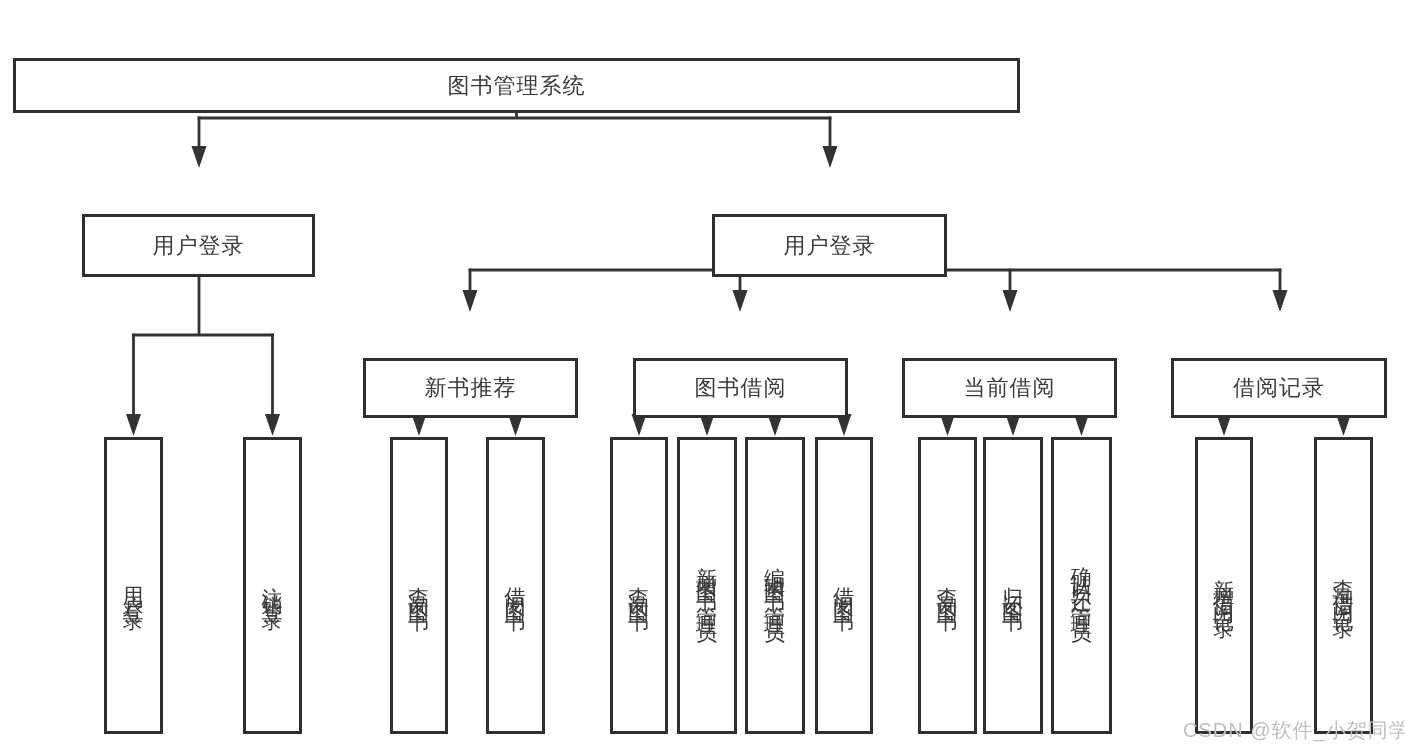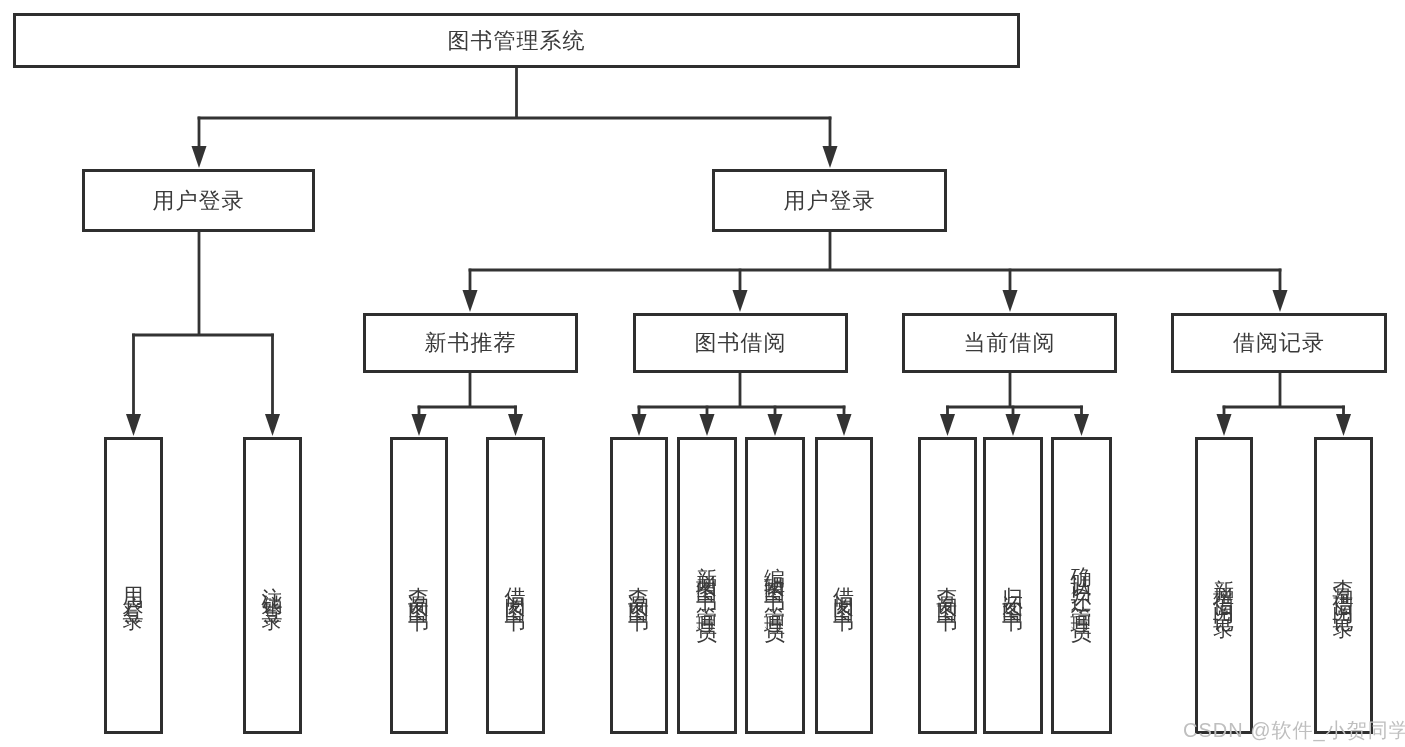--- a/index.html
+++ b/index.html
@@ -26,21 +26,21 @@
   .node {
     position: absolute;
     box-sizing: border-box;
     border: 3px solid #2f2f2f;
     background: #ffffff;
     display: flex;
     align-items: center;
     justify-content: center;
     color: #3a3a3a;
   }
-  .h-node { font-size: 22px; letter-spacing: 1px; white-space: nowrap; }
+  .h-node { font-size: 22px; letter-spacing: 1px; white-space: nowrap; margin-top: 45px; }
   .root-node { font-size: 22px; }
   .v-node { font-size: 21px; }
   .v-node .v-text {
     writing-mode: vertical-lr;
     text-orientation: mixed;
     letter-spacing: 8px;
     line-height: 1;
   }
   .watermark {
     position: absolute;

